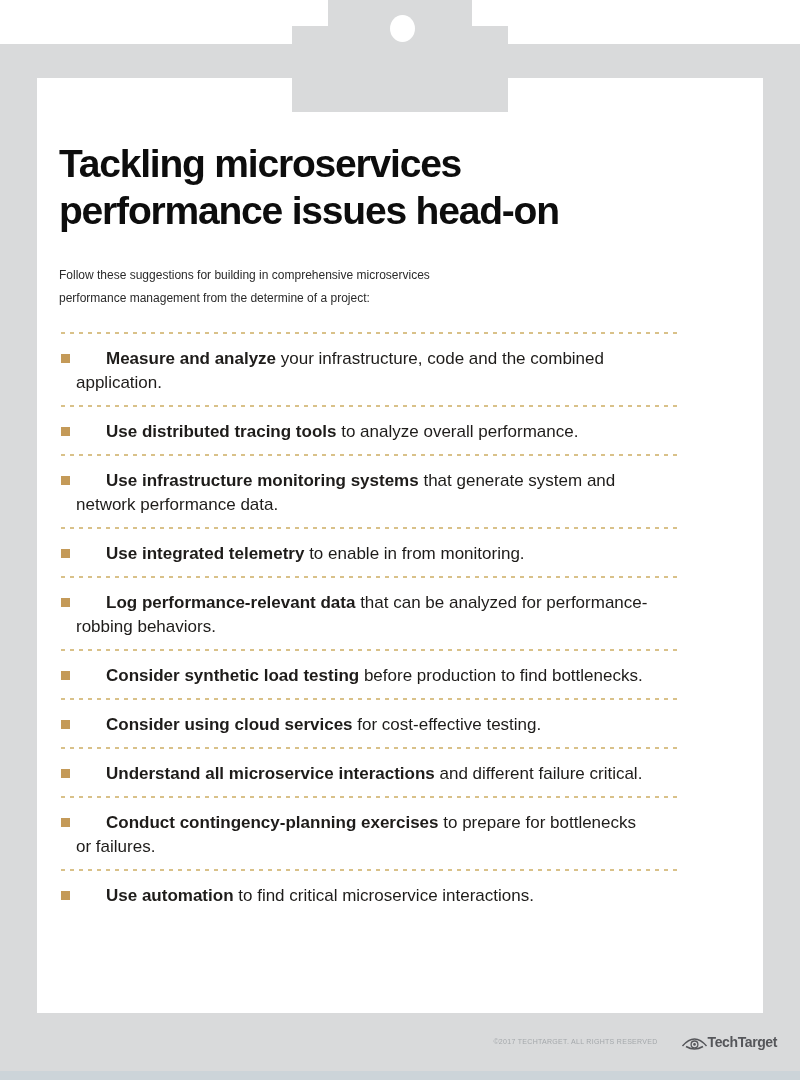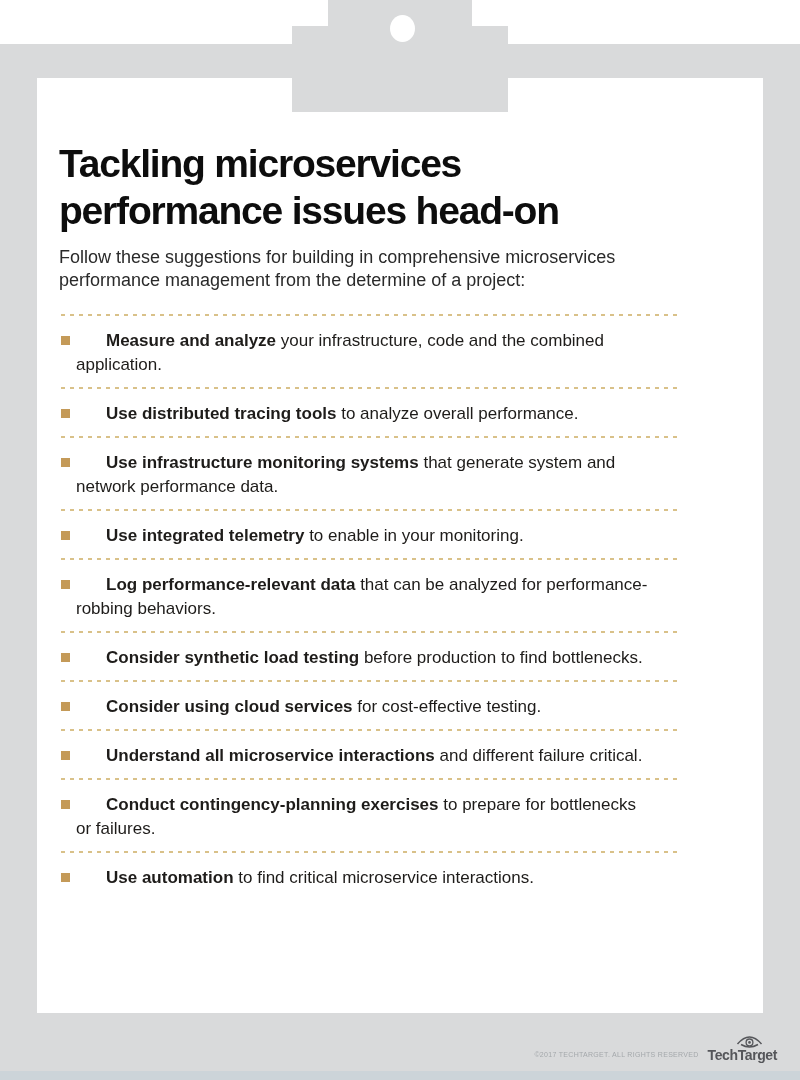--- a/index.html
+++ b/index.html
@@ -53,22 +53,22 @@
   }
   
   .title{
     font-size:39px;
     line-height:47px;
     font-weight:bold;
     letter-spacing:-1.2px;
     color:#0d0d0d;
   }
   .intro{
-    margin-top:12px;
-    font-size:18px;
+    margin-top:30px;
+    font-size:12px;
     line-height:23px;
     color:#2a2a2a;
   }
   
   .list{margin-top:22px;}
   .item .sep{
     height:2px;
     margin-left:2px;
     width:618px;
     background:repeating-linear-gradient(to right,
@@ -97,21 +97,21 @@
     display:flex;align-items:flex-end;gap:9px;
   }
   .copyright{
     font-size:7px;
     letter-spacing:.3px;
     color:var(--footer-gray);
     margin-bottom:5px;
     white-space:nowrap;
   }
   .logo{
-    display:flex;flex-direction:column;align-items:center;
+    display:flex;flex-direction:row;align-items:center;
   }
   .logo svg{display:block;margin-bottom:-1px;margin-left:14px;}
   .logo-text{
     font-size:14px;
     font-weight:bold;
     letter-spacing:-0.4px;
     color:var(--logo-gray);
   }
 </style>
 </head>
@@ -147,21 +147,21 @@
     <div class="row">
       <span class="bullet"></span>
       <p class="item-text"><b class="b">Use infrastructure monitoring systems</b><span class="r1"> that generate system and</span><br class="br"><span class="r2">network performance data.</span></p>
     </div>
   </div>
 
   <div class="item">
     <div class="sep"></div>
     <div class="row">
       <span class="bullet"></span>
-      <p class="item-text"><b class="b">Use integrated telemetry</b><span class="r1"> to enable in your monitoring.</span></p>
+      <p class="item-text"><b class="b">Use integrated telemetry</b><span class="r1"> to enable in from monitoring.</span></p>
     </div>
   </div>
 
   <div class="item">
     <div class="sep"></div>
     <div class="row">
       <span class="bullet"></span>
       <p class="item-text"><b class="b">Log performance-relevant data</b><span class="r1"> that can be analyzed for performance-</span><br class="br"><span class="r2">robbing behaviors.</span></p>
     </div>
   </div>

